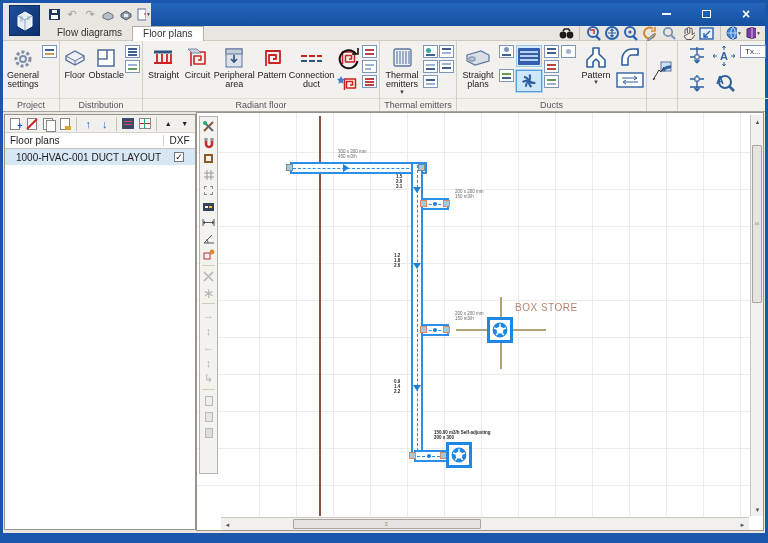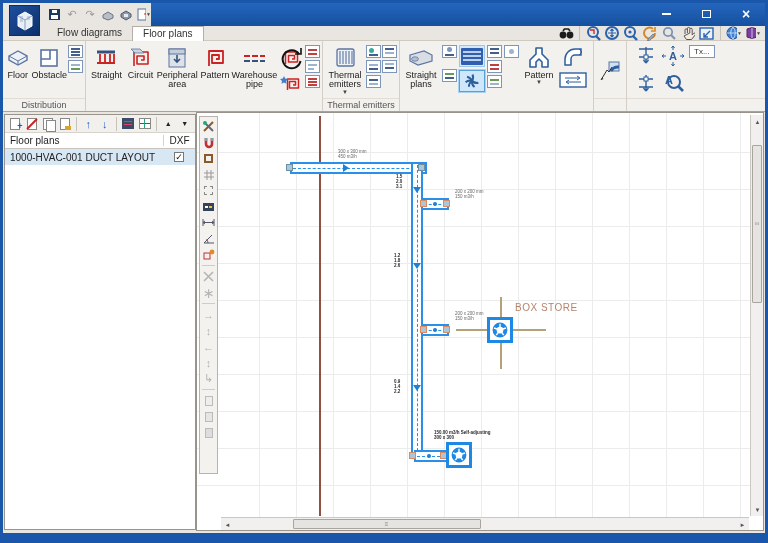--- a/index.html
+++ b/index.html
@@ -47,21 +47,21 @@
   .toolbig.sel{background:#cfe7fa;border:1px solid #58a0da;box-shadow:0 0 0 1px #a8d2f0}
   
   .main{position:absolute;top:112px;left:3px;right:3px;bottom:10px;background:#e9e6e2}
   .panel{position:absolute;left:1px;top:2px;width:192px;bottom:3px;background:#fff;border:1px solid #98948c}
   .ptoolbar{height:18px;background:#f2f0ec;border-bottom:1px solid #d7d3cb;display:flex;align-items:center;gap:2px;padding:0 3px}
   .pic{width:15px;height:14px;display:flex;align-items:center;justify-content:center;position:relative;font-size:11px}
   .doc{width:10px;height:12px;background:#fff;border:1px solid #888;position:relative}
   .phead{height:16px;display:flex;align-items:center;border-bottom:1px solid #c9c5be;font-size:10px;color:#222}
   .phead .c1{flex:1;padding-left:5px}.phead .c2{width:32px;border-left:1px solid #d7d3cb;text-align:center}
   .prow{height:16px;display:flex;align-items:center;background:#d8e7f4;font-size:10px}
-  .prow .c1{flex:1;padding-left:5px;white-space:nowrap;overflow:hidden}
+  .prow .c1{flex:1;padding-left:11px;white-space:nowrap;overflow:hidden}
   .prow .c2{width:32px;display:flex;justify-content:center}
   .chk{width:10px;height:10px;border:1px solid #777;background:#fff;font-size:9px;line-height:9px;text-align:center;color:#111}
   
   .canvas{position:absolute;left:193px;top:0;right:1px;bottom:2px;background:#fff;border:1px solid #98948c;overflow:hidden}
   .grid{position:absolute;inset:0 13px 13px 0;background-image:
      repeating-linear-gradient(to right,transparent 0 36px,#ececec 36px 37px),
      repeating-linear-gradient(to bottom,transparent 0 36px,#ececec 36px 37px);
      background-position:26px 3px}
   .vtoolbar{position:absolute;left:2px;top:3px;width:19px;height:358px;background:#f3f2ef;border:1px solid #b8b4ad;display:flex;flex-direction:column;align-items:center;padding-top:2px;gap:1px;z-index:6}
   .vti{width:15px;height:15px;display:flex;align-items:center;justify-content:center;font-size:11px;color:#5a5a5a}
@@ -216,20 +216,40 @@
           <path d="M2 3 L7 1.5 L12 3 L12 11 L7 12.5 L2 11 Z" fill="#7a3fa0" stroke="#4d2268"></path>
           <path d="M7 1.5 V12.5" stroke="#d9c2ea"></path>
         </svg>
       <span class="caret" style="font-size:5px">▼</span>
     </div>
   </div>
 </div>
 
 <div class="ribbon">
 
+  <div class="grp" style="width:57px">
+    <div class="grp-body">
+      <div class="rbtn" style="width:46px">
+        <span class="ric">
+            <svg width="24" height="24">
+              <circle cx="12" cy="13" r="7" fill="none" stroke="#7d8fa8" stroke-width="3" stroke-dasharray="3 2.2"></circle>
+              <circle cx="12" cy="13" r="3" fill="none" stroke="#7d8fa8" stroke-width="2"></circle>
+            </svg>
+          </span>
+        <span>General settings</span>
+      </div>
+      <div class="smcol">
+        <div class="sic">
+            <i class="d" style="top:3px"></i>
+            <i style="top:7px;background:#c8a24a"></i>
+          </div>
+      </div>
+    </div>
+    <div class="grp-label">Project</div>
+  </div>
 
   <div class="grp" style="width:83px">
     <div class="grp-body">
       <div class="rbtn" style="width:30px">
         <span class="ric">
             <svg width="24" height="24">
               <path d="M3 10 L12 5 L21 10 L21 14 L12 19 L3 14 Z" fill="#eef2f7" stroke="#5b74a0" stroke-width="1.4"></path>
               <path d="M3 10 L12 15 L21 10 M12 15 V19" fill="none" stroke="#5b74a0"></path>
             </svg>
           </span>
@@ -298,21 +318,21 @@
           </span>
         <span>Pattern</span>
       </div>
       <div class="rbtn" style="width:50px">
         <span class="ric">
             <svg width="26" height="24">
               <path d="M3 10 h6 M11 10 h6 M19 10 h5" stroke="#c22" stroke-width="2.2"></path>
               <path d="M3 15 h6 M11 15 h6 M19 15 h5" stroke="#33527e" stroke-width="2.2"></path>
             </svg>
           </span>
-        <span>Warehouse pipe</span>
+        <span>Connection duct</span>
       </div>
       <div class="smcol" style="width:30px;align-items:center">
         <div>
             <svg width="26" height="26">
               <path d="M14 14 h2.5 v-3.5 h-6 v6.5 h9 v-10 h-12 v12" fill="none" stroke="#c22" stroke-width="1.5" stroke-linejoin="round"></path>
               <path d="M21 9 a9 9 0 1 0 1.5 7" fill="none" stroke="#111" stroke-width="2"></path>
               <path d="M23 3 v6 h-6" fill="none" stroke="#111" stroke-width="1.6"></path>
             </svg>
           </div>
         <div>
@@ -331,20 +351,21 @@
             <i style="top:3px"></i>
             <i style="top:7px;width:6px"></i>
           </div>
         <div class="sic">
             <i class="r" style="top:2px"></i>
             <i class="r" style="top:5px"></i>
             <i class="r" style="top:8px"></i>
           </div>
       </div>
     </div>
+    <div class="grp-label">Radiant floor</div>
   </div>
 
   <div class="grp" style="width:77px">
     <div class="grp-body">
       <div class="rbtn" style="width:42px">
         <span class="ric">
             <svg width="24" height="24">
               <rect x="4" y="3" width="17" height="17" rx="2" fill="#eef1f5" stroke="#5b74a0" stroke-width="1.3"></rect>
               <path d="M7 5 V18 M10 5 V18 M13 5 V18 M16 5 V18 M19 5 V18" stroke="#5b74a0" stroke-width="1.1"></path>
             </svg>
@@ -458,20 +479,21 @@
             </svg>
           </div>
         <div>
             <svg width="28" height="16">
               <rect x="1" y="1" width="26" height="14" fill="#fff" stroke="#2e5f9e" stroke-width="1.4"></rect>
               <path d="M6 6 h14 M18 4 l3 2 -3 2 M22 10 h-14 M10 8 l-3 2 3 2" stroke="#2e5f9e" fill="none"></path>
             </svg>
           </div>
       </div>
     </div>
+    <div class="grp-label">Ducts</div>
   </div>
 
   <div class="grp" style="width:33px">
     <div class="grp-body" style="align-items:center;justify-content:center">
       <div>
         <svg width="26" height="26">
             <rect x="12" y="4" width="10" height="9" fill="#cfe0f2" stroke="#5b74a0"></rect>
             <path d="M14 13 a8 8 0 0 1 8 -4" fill="#fff" stroke="#2e5f9e" stroke-width="3"></path>
             <path d="M4 22 L10 12 l2 2 3-5" fill="none" stroke="#333"></path>
             <path d="M4 22 l2.5-1 -1.5-1.5 z" fill="#333"></path>

